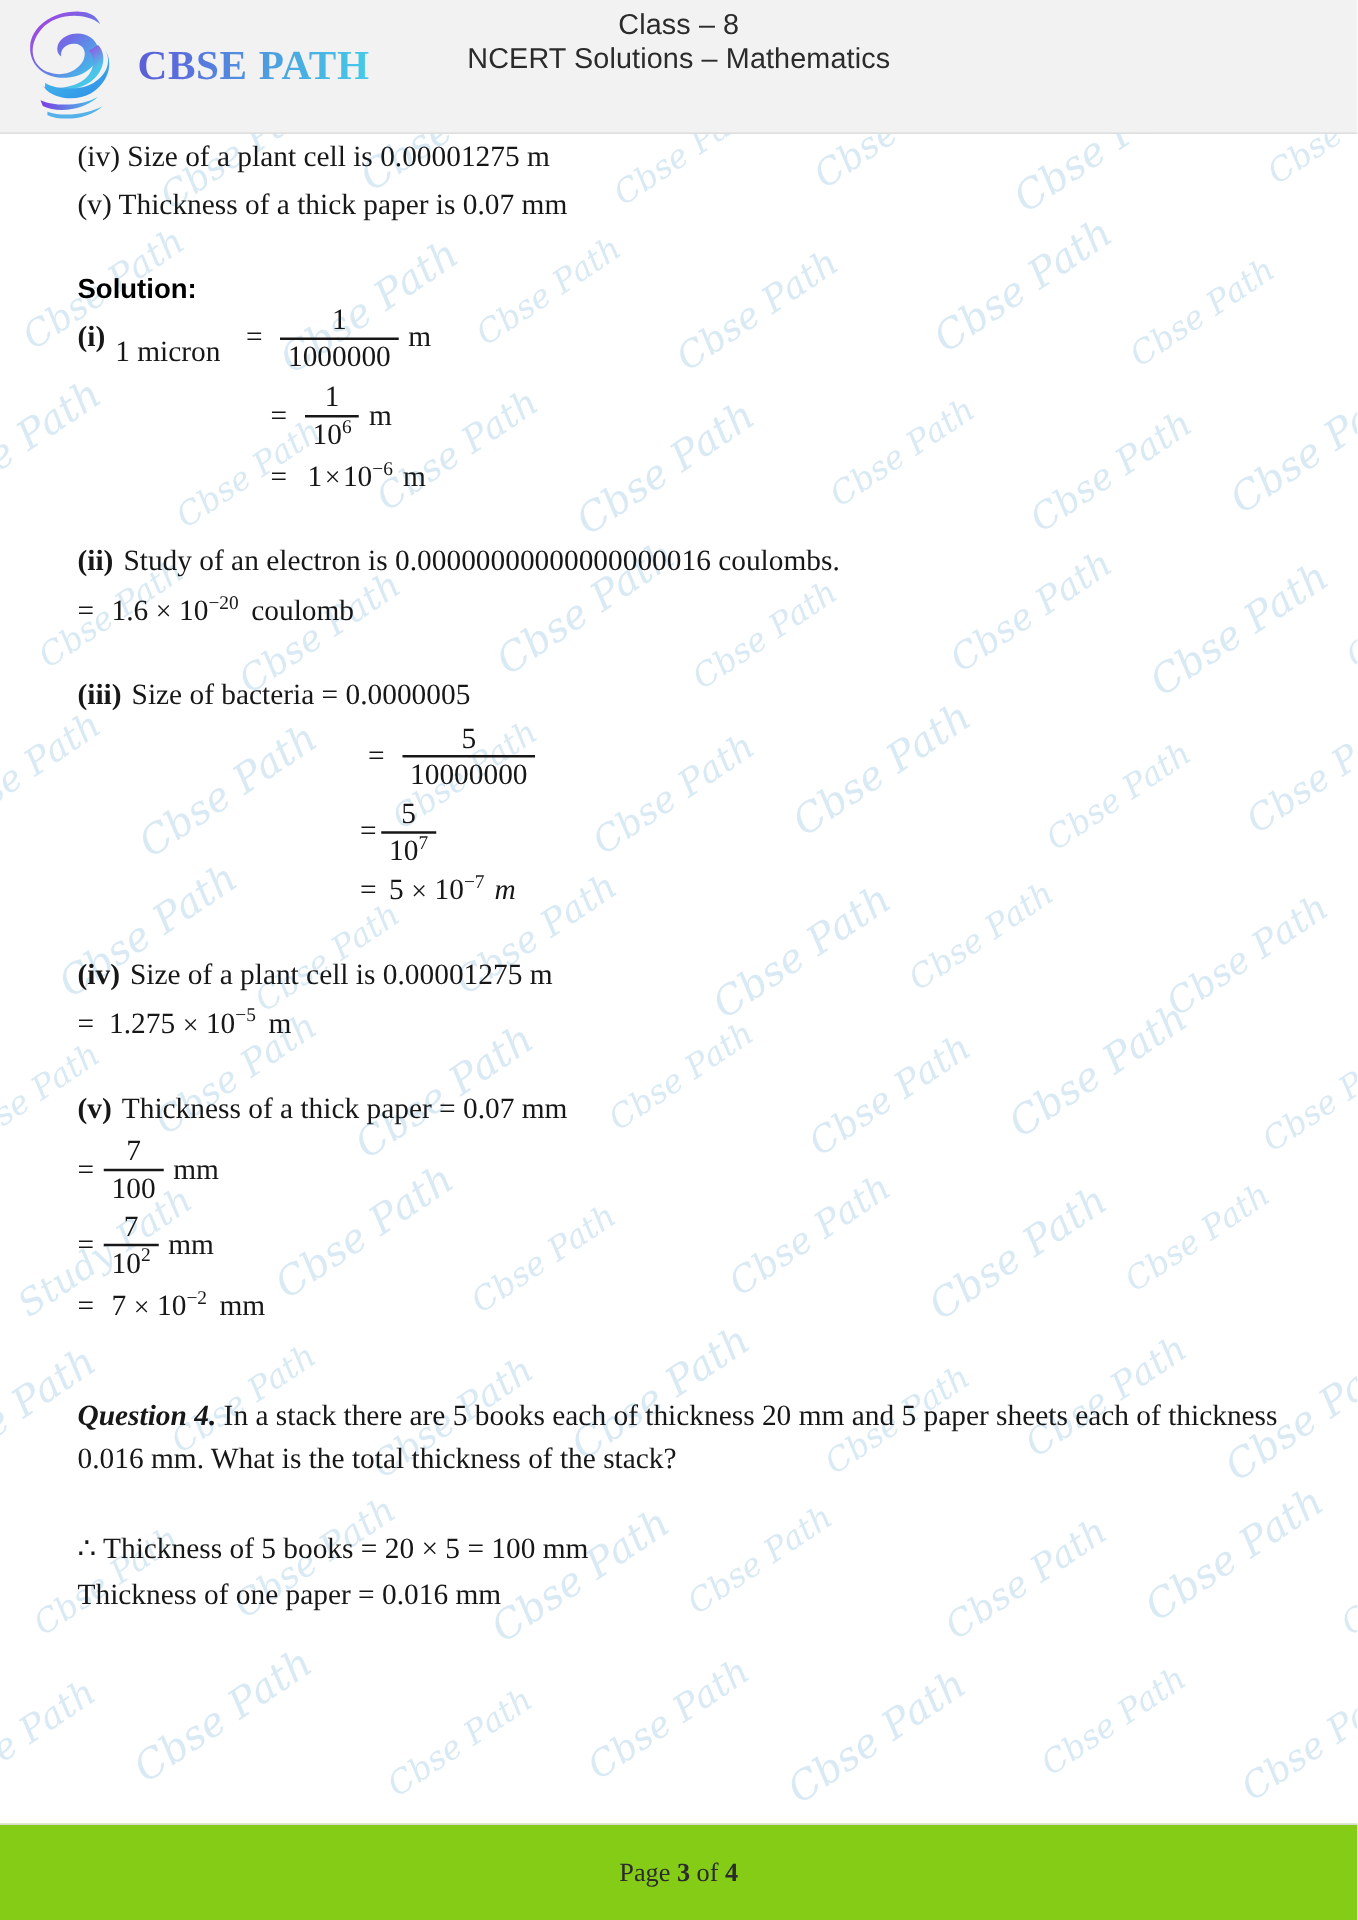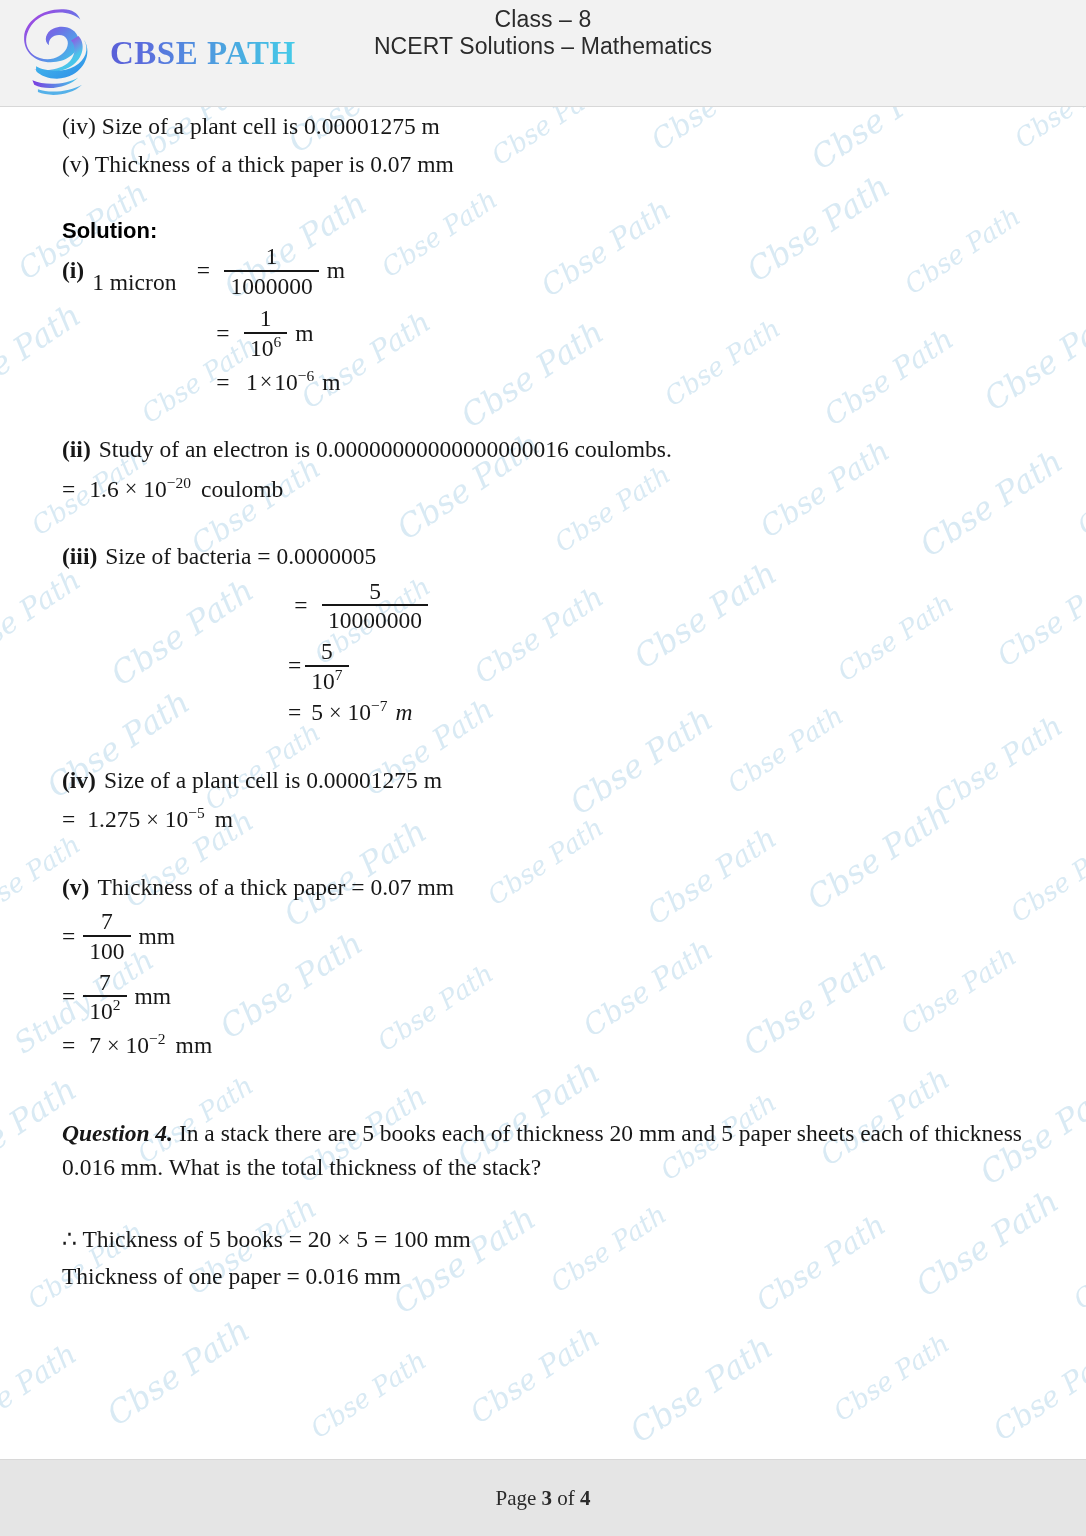--- a/index.html
+++ b/index.html
@@ -167,21 +167,21 @@
     line-height: 0;
   }
   .ital { font-style: italic; }
   .times { font-size: 0.95em; padding: 0 2px; }
 
   
   .footer {
     position: relative;
     flex: 0 0 76px;
     height: 76px;
-    background: #e5e5e5;
+    background: #84cc16;
     border-top: 1px solid #d8d8d8;
     display: flex;
     align-items: center;
     justify-content: center;
     z-index: 5;
   }
   .footer-text {
     font-size: 21px;
     color: #2b2b2b;
     font-family: "Liberation Serif", "DejaVu Serif", serif;

